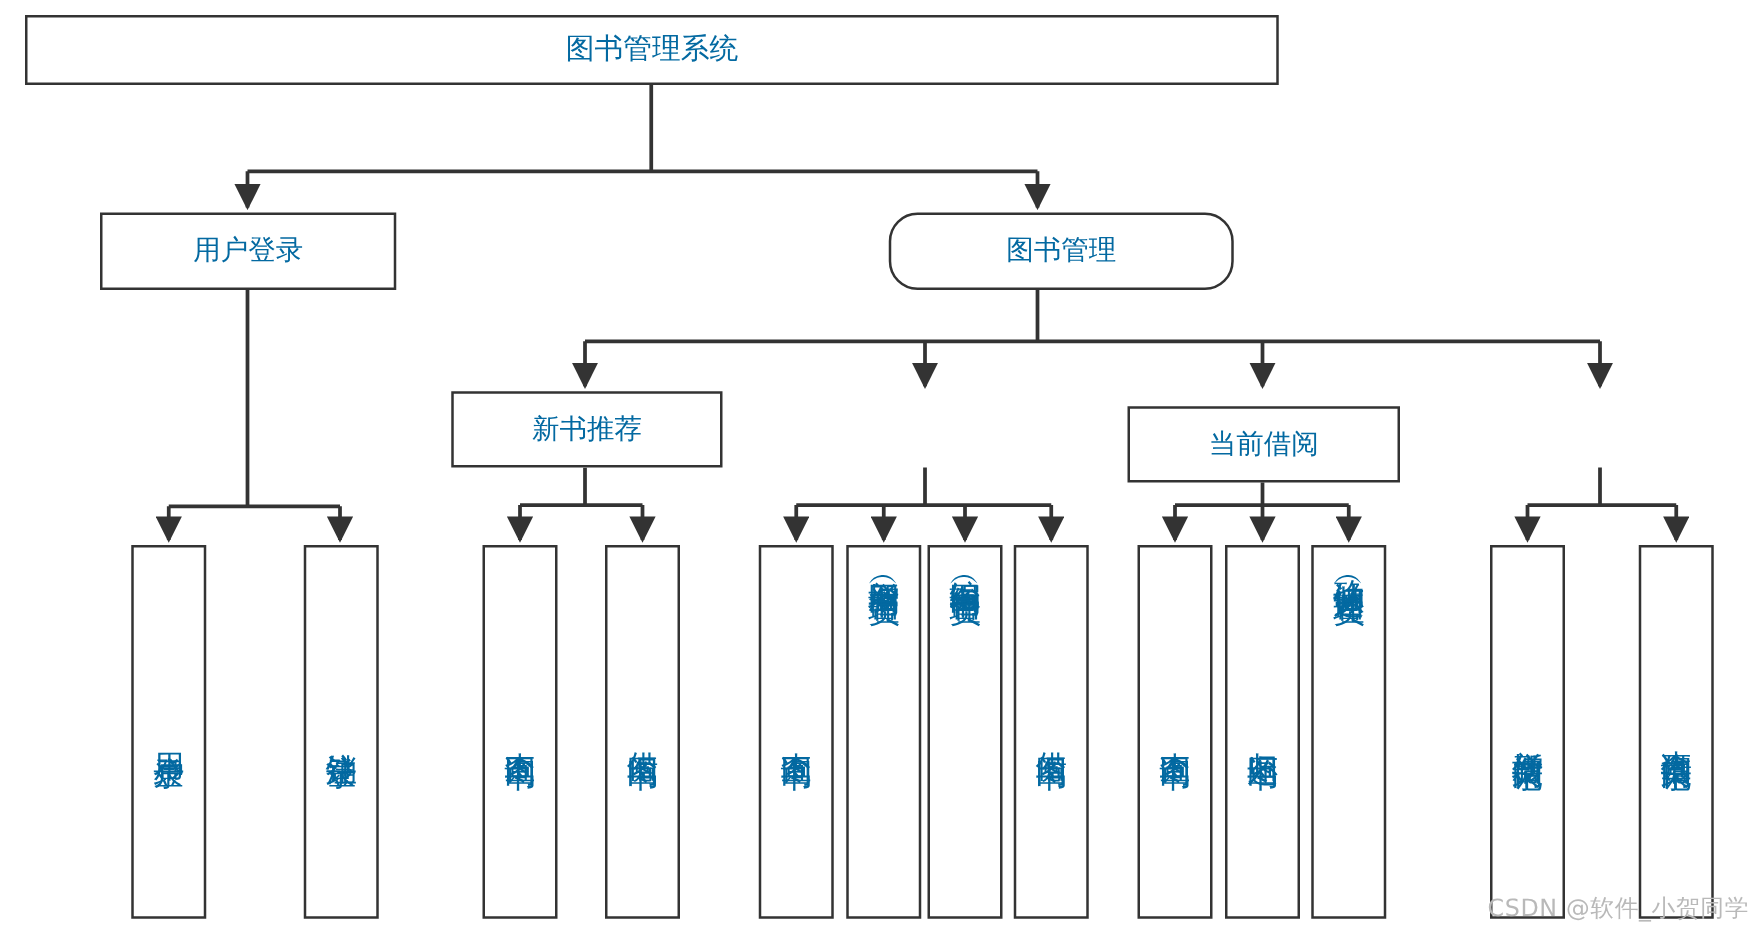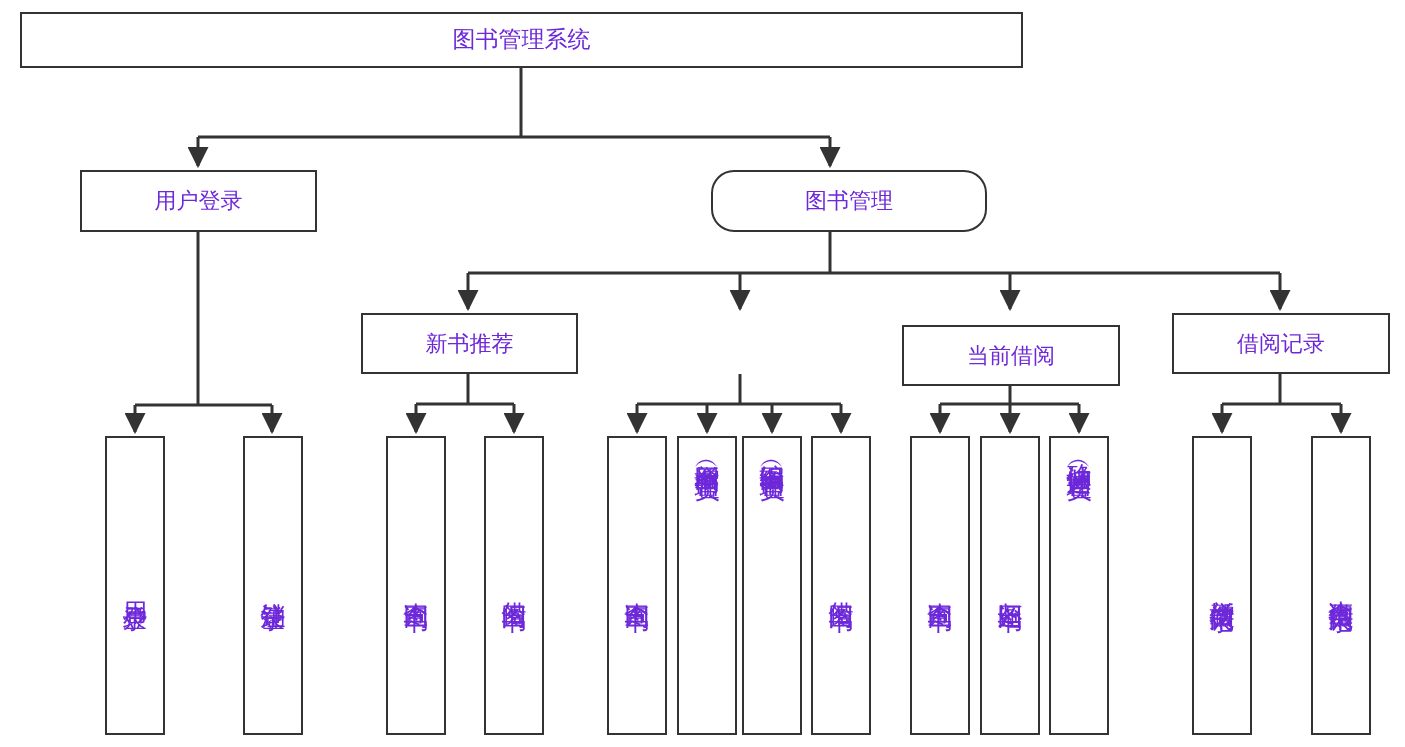--- a/index.html
+++ b/index.html
@@ -27,21 +27,21 @@
     pointer-events: none;
   }
   .node {
     position: absolute;
     box-sizing: border-box;
     background: #ffffff;
     border: 2px solid #333333;
     display: flex;
     align-items: center;
     justify-content: center;
-    color: #6d28d9;
+    color: #0369a1;
   }
   .node .cap {
     display: block;
     text-align: center;
     line-height: 1.18;
   }
   .node-root .cap { font-size: 23px; }
   .node-l2 .cap  { font-size: 22px; }
   .node-l3 .cap  { font-size: 22px; }
 
@@ -140,23 +140,20 @@
 
   <div class="node node-l3" style="left:361px; top:313px; width:217px; height:61px;">
     <span class="cap">新书推荐</span>
   </div>
 
 
   <div class="node node-l3" style="left:902px; top:325px; width:218px; height:61px;">
     <span class="cap">当前借阅</span>
   </div>
 
-  <div class="node node-l3" style="left:1172px; top:313px; width:218px; height:61px;">
-    <span class="cap">借阅记录</span>
-  </div>
 
   <div class="node node-leaf v-center" style="left:105px; top:436px; width:60px; height:299px;">
     <span class="cap">用户登录</span>
   </div>
   <div class="node node-leaf v-center" style="left:243px; top:436px; width:60px; height:299px;">
     <span class="cap">注销登录</span>
   </div>
 
   <div class="node node-leaf v-center" style="left:386px; top:436px; width:60px; height:299px;">
     <span class="cap">查询图书</span>
@@ -188,14 +185,15 @@
     <span class="cap">确认归还（管理员）</span>
   </div>
 
   <div class="node node-leaf v-center" style="left:1192px; top:436px; width:60px; height:299px;">
     <span class="cap">新增借阅记录</span>
   </div>
   <div class="node node-leaf v-center" style="left:1311px; top:436px; width:60px; height:299px;">
     <span class="cap">查询借阅记录</span>
   </div>
 
+  <div class="watermark" style="left:1190px; top:714px;">CSDN @软件_小贺同学</div>
 
 </div>
 
 </body></html>

